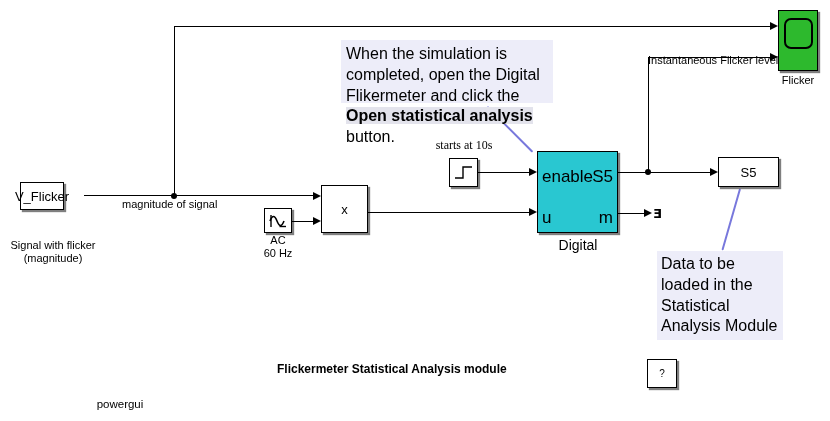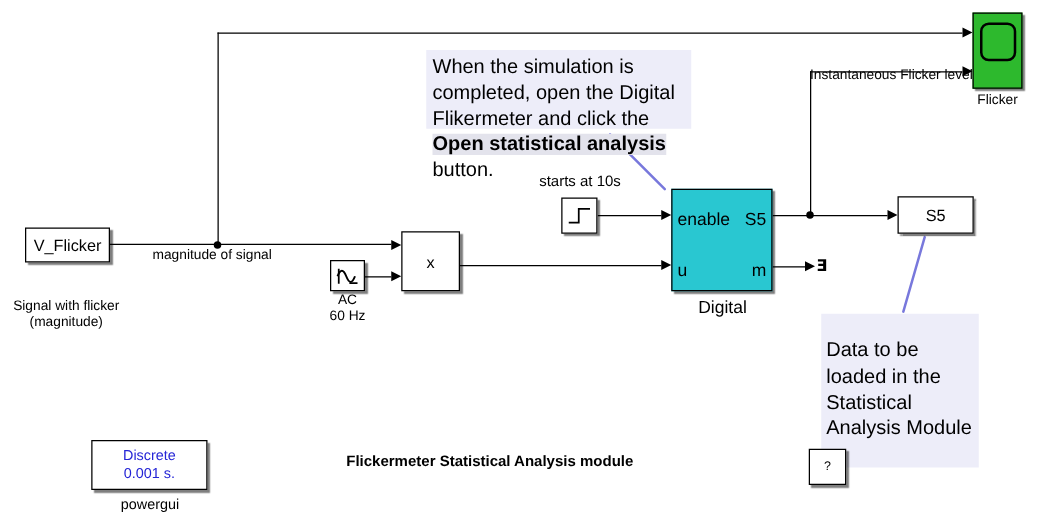--- a/index.html
+++ b/index.html
@@ -24,21 +24,21 @@
   .dot{position:absolute;width:6px;height:6px;background:#000;border-radius:50%;}
   .caption{position:absolute;text-align:center;font-size:11px;line-height:1.15;}
   .wire-label{position:absolute;font-size:11px;white-space:nowrap;}
   .note{
     position:absolute;background:var(--note-bg);font-size:16px;line-height:1.3;
     padding:4px 5px;box-sizing:border-box;
   }
   .note b{background:var(--note-hl);}
   .callout{position:absolute;height:2px;background:var(--callout);transform-origin:0 0;border-radius:1px;}
   #fm{background:var(--flickermeter-bg);}
-  #fm .port{position:absolute;font-size:14px;}
+  #fm .port{position:absolute;font-size:17px;}
   #scope{background:var(--scope-bg);padding:0;}
   #scope .screen{
     position:absolute;left:5px;top:7px;width:25px;height:27px;
     border:2px solid #000;border-radius:7px;
   }
   #powergui{color:var(--powergui-text);font-size:11.5px;line-height:1.25;flex-direction:column;}
   #title{position:absolute;left:277px;top:362px;font-size:12px;font-weight:bold;white-space:nowrap;}
   .icon-svg{display:block;}
   #terminator{position:absolute;font-size:13px;font-weight:bold;line-height:1;font-family:"DejaVu Sans",sans-serif;}
 </style>
@@ -72,21 +72,21 @@
   <div class="wire h" style="left:648px;top:57px;width:122px;"></div>
   <div class="arrow" style="left:770px;top:53px;"></div>
 
   <div class="wire h" style="left:618px;top:213px;width:26px;"></div>
   <div class="arrow" style="left:644px;top:209px;"></div>
   <div id="terminator" style="left:653px;top:207px;">Ǝ</div>
 
   <div class="callout" style="left:488px;top:106px;width:64px;transform:rotate(45deg);"></div>
   <div class="callout" style="left:741px;top:189px;width:64px;transform:rotate(106deg);"></div>
 
-  <div class="block" style="left:20px;top:182px;width:68px;height:28px;">
+  <div class="block" style="left:20px;top:182px;width:44px;height:28px;">
     <span>V_Flicker</span>
   </div>
   <div class="caption" style="left:0px;top:213px;width:106px;margin-top:26px;">
     <div>Signal with flicker</div>
     <div>(magnitude)</div>
   </div>
 
   <div class="wire-label" style="left:122px;top:198px;">magnitude of signal</div>
 
   <div class="block" style="left:264px;top:208px;width:28px;height:25px;">
@@ -98,21 +98,21 @@
   </div>
   <div class="caption" style="left:250px;top:234px;width:56px;">
     <div>AC</div>
     <div>60 Hz</div>
   </div>
 
   <div class="block" style="left:321px;top:185px;width:47px;height:48px;">
     <span>x</span>
   </div>
 
-  <div class="caption" style="left:427px;top:139px;width:74px;font-size:12px;">starts at 10s</div>
+  <div class="caption" style="left:427px;top:139px;width:74px;font-size:12px;font-family:Liberation Serif, serif;">starts at 10s</div>
   <div class="block" style="left:449px;top:158px;width:29px;height:29px;">
     <svg class="icon-svg" width="23" height="23" viewBox="0 0 23 23">
       <path d="M3 17 H11 V6 H20" stroke="#000" stroke-width="1.4" fill="none"></path>
     </svg>
   </div>
 
   <div class="block" id="fm" style="left:537px;top:151px;width:81px;height:82px;">
     <span class="port" style="left:4px;top:15px;">enable</span>
     <span class="port" style="right:4px;top:15px;">S5</span>
     <span class="port" style="left:4px;top:56px;">u</span>
@@ -129,29 +129,25 @@
   </div>
   <div class="caption" style="left:758px;top:74px;width:80px;">Flicker</div>
 
   <div class="block" style="left:718px;top:157px;width:61px;height:30px;">
     <span>S5</span>
   </div>
 
   <div class="note" style="left:341px;top:40px;width:212px;height:63px;">
     <span>When the simulation is completed, open the Digital Flikermeter and click the </span><b>Open statistical analysis</b><span> button.</span>
   </div>
-  <div class="note" style="left:657px;top:251px;width:126px;padding:20px 4px;">
+  <div class="note" style="left:657px;top:251px;width:126px;padding:3px 4px;">
     <div>Data to be loaded in the</div>
     <div>Statistical Analysis Module</div>
   </div>
 
-  <div class="block" id="powergui" style="left:73px;top:352px;width:93px;height:40px;">
-    <div>Discrete</div>
-    <div>0.001 s.</div>
-  </div>
   <div class="caption" style="left:60px;top:398px;width:120px;font-size:11.5px;">powergui</div>
 
   <div id="title">Flickermeter Statistical Analysis module</div>
 
   <div class="block" style="left:647px;top:359px;width:30px;height:29px;font-size:10px;">
     <span>?</span>
   </div>
 
 </div>
 

